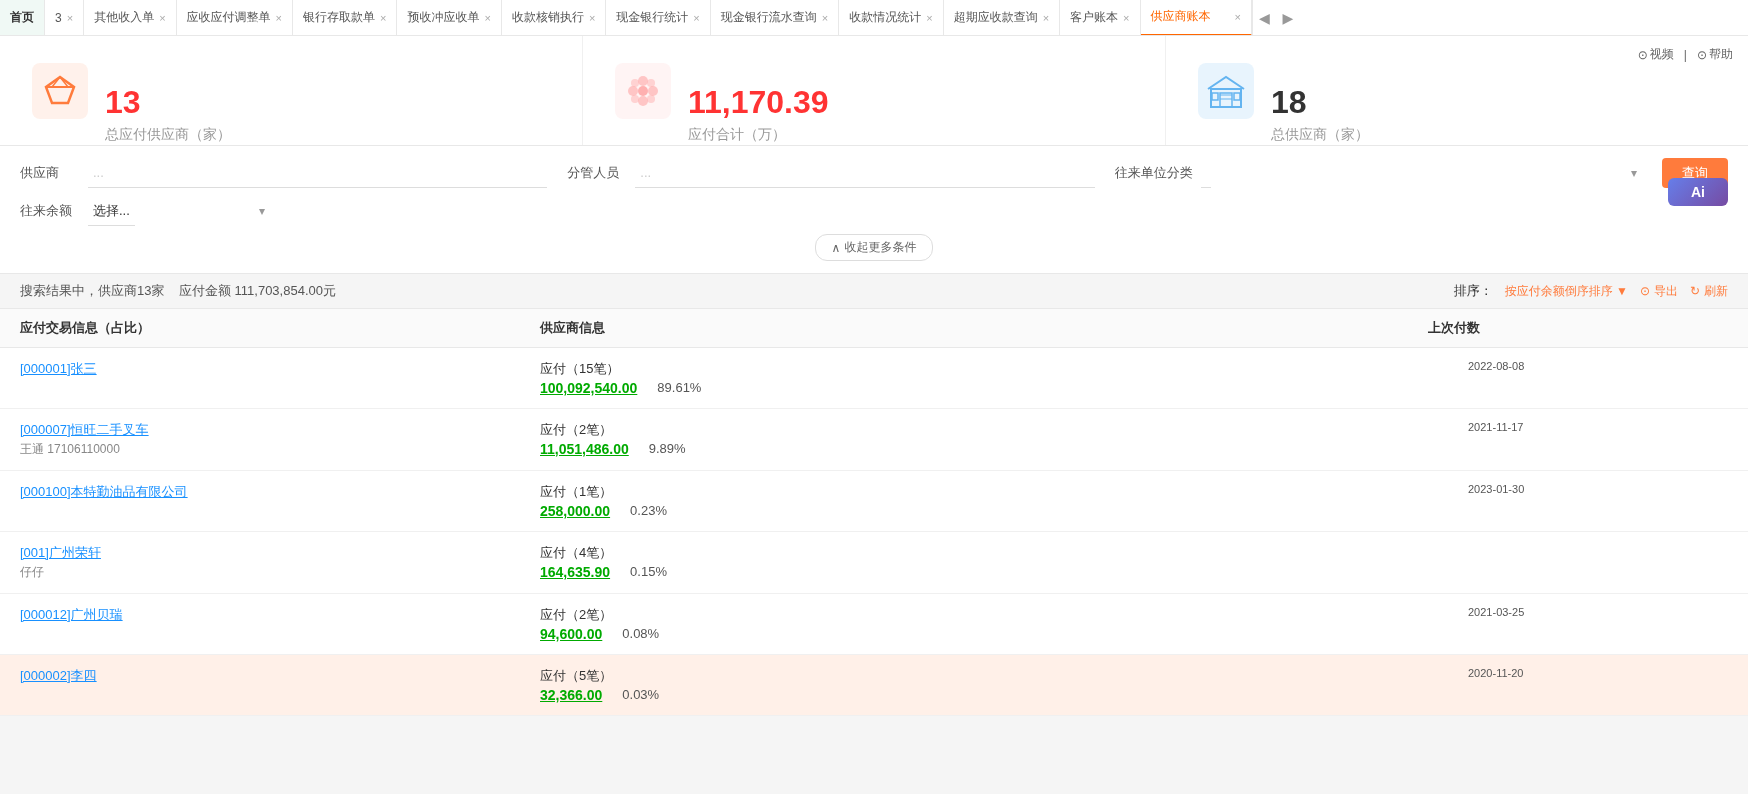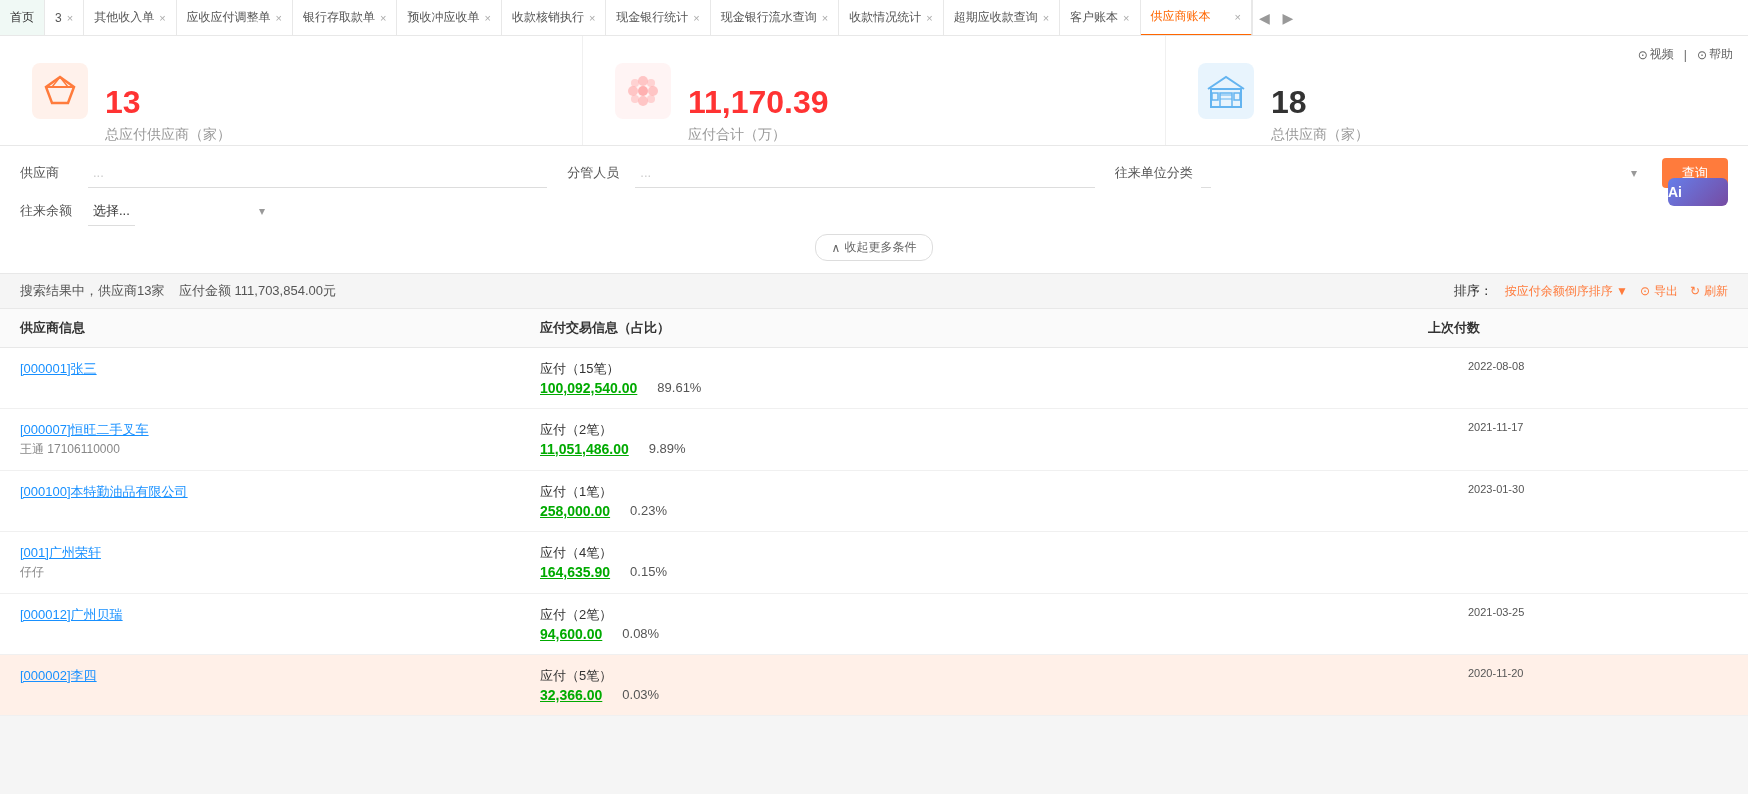--- a/index.html
+++ b/index.html
@@ -1,21 +1,21 @@
 <!DOCTYPE html>
 <html><head>
   <meta charset="utf-8">
   <style>
     * { margin: 0; padding: 0; box-sizing: border-box; }
     body { font-family: "Microsoft YaHei", "PingFang SC", sans-serif; font-size: 13px; background: #f5f5f5; color: #333; width: 1748px; min-height: 794px; overflow-x: hidden; }
 
     
     .top-nav { display: flex; align-items: center; background: #fff; border-bottom: 1px solid #e8e8e8; height: 36px; padding: 0; overflow: hidden; }
     .nav-tab { display: flex; align-items: center; padding: 0 10px; height: 36px; font-size: 12px; color: #555; border-right: 1px solid #e8e8e8; white-space: nowrap; cursor: pointer; position: relative; }
-    .nav-tab:first-child { background: #f0f9f5; color: #333; font-weight: normal; }
+    .nav-tab:first-child { background: #f0f9f5; color: #333; font-weight: bold; }
     .nav-tab.active { background: #fff; color: #ff6600; border-bottom: 2px solid #ff6600; gap: 19px; }
     .nav-tab .close-x { margin-left: 5px; color: #aaa; font-size: 11px; cursor: pointer; }
     .nav-arrow { display: flex; align-items: center; justify-content: center; width: 24px; height: 36px; border-left: 1px solid #e8e8e8; cursor: pointer; color: #999; font-size: 14px; }
     .nav-arrow:last-child { border-left: none; border-right: none; }
 
     
     .stats-bar { display: flex; align-items: stretch; background: #fff; border-bottom: 1px solid #e8e8e8; height: 110px; }
     .stat-block { display: flex; align-items: center; padding: 0 30px; border-right: 1px solid #f0f0f0; flex: 1; position: relative; }
     .stat-block:last-child { border-right: none; }
     .stat-icon { width: 60px; height: 60px; margin-right: 15px; display: flex; align-items: center; justify-content: center; }
@@ -61,21 +61,21 @@
     .table-row.highlighted { background: #fff0e8; }
     .supplier-name { color: #1890ff; text-decoration: underline; cursor: pointer; font-size: 13px; }
     .supplier-sub { font-size: 12px; color: #888; margin-top: 2px; }
     .tx-label { font-size: 13px; color: #333; }
     .tx-amount { font-size: 14px; color: #00aa00; font-weight: bold; margin-top: 2px; text-decoration: underline; cursor: pointer; }
     .tx-percent { font-size: 13px; color: #555; margin-left: 20px; }
     .tx-row { display: flex; align-items: center; }
     .last-pay { font-size: 11px; color: #555; margin-left: 40px; }
 
     
-    .ai-badge { position: fixed; right: 20px; top: 178px; width: 60px; height: 28px; background: linear-gradient(135deg, #667eea 0%, #764ba2 100%); border-radius: 6px; display: flex; align-items: center; justify-content: flex-start; color: #fff; font-size: 14px; font-weight: bold; cursor: pointer; }
+    .ai-badge { position: fixed; right: 20px; top: 178px; width: 60px; height: 28px; background: linear-gradient(135deg, #667eea 0%, #764ba2 100%); border-radius: 6px; display: flex; align-items: center; justify-content: center; color: #fff; font-size: 14px; font-weight: bold; cursor: pointer; }
   </style>
 </head>
 <body>
 
 <div class="top-nav">
   <div class="nav-tab">
     <span>首页</span>
   </div>
   <div class="nav-tab">
     <span>3</span>
@@ -255,22 +255,22 @@
     </span>
     <span class="action-btn">
       <span>↻</span>
       <span>刷新</span>
     </span>
   </div>
 </div>
 
 <div class="table-area">
   <div class="table-header">
+    <div class="col-header">应付交易信息（占比）</div>
     <div class="col-header">供应商信息</div>
-    <div class="col-header">应付交易信息（占比）</div>
     <div class="col-header">上次付数</div>
   </div>
   <div class="table-body">
 
     <div class="table-row">
       <div>
         <div class="supplier-name">[000001]张三</div>
       </div>
       <div>
         <div class="tx-label">应付（15笔）</div>

